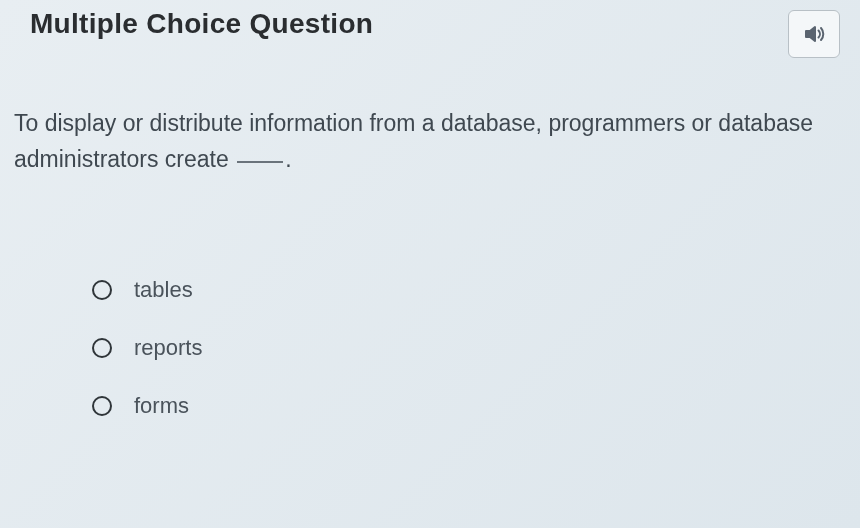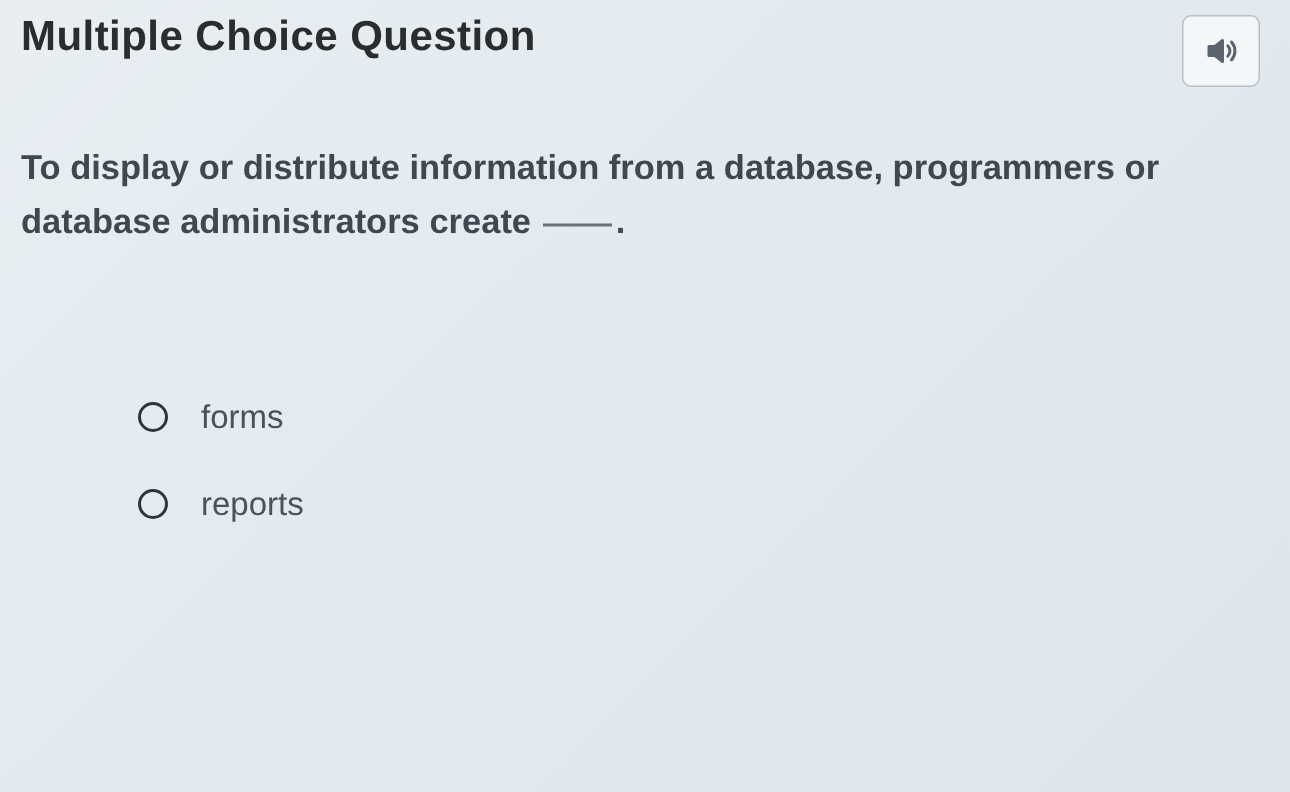--- a/index.html
+++ b/index.html
@@ -13,20 +13,21 @@
       background: linear-gradient(135deg, #e8eef2 0%, #dde6ec 100%);
       font-family: -apple-system, BlinkMacSystemFont, "Segoe UI", Arial, sans-serif;
       padding: 8px 14px;
       position: relative;
       overflow: hidden;
     }
     .header-row {
       display: flex;
       justify-content: space-between;
       align-items: flex-start;
+      margin-left: 16px;
     }
     .title {
       font-size: 28px;
       font-weight: 700;
       color: #2a2d30;
       letter-spacing: 0.3px;
     }
     .audio-btn {
       width: 52px;
       height: 48px;
@@ -43,22 +44,22 @@
     .audio-btn svg {
       width: 24px;
       height: 24px;
       stroke: #5a6470;
       fill: none;
     }
     .question-text {
       font-size: 23px;
       color: #3f4850;
       line-height: 1.55;
-      margin-top: 36px;
-      font-weight: 700;
+      margin-top: 48px;
+      font-weight: 400;
     }
     .blank {
       display: inline-block;
       border-bottom: 2px solid #6a737b;
       width: 46px;
       vertical-align: baseline;
       margin: 0 2px;
       position: relative;
       top: -4px;
     }
@@ -101,19 +102,23 @@
   </div>
 </div>
 
 <div class="question-text">
   <span>To display or distribute information from a database, programmers or database administrators create </span><span class="blank"></span><span>.</span>
 </div>
 
 <div class="options">
   <div class="option">
     <span class="radio"></span>
-    <span class="option-label">forms</span>
+    <span class="option-label">tables</span>
   </div>
   <div class="option">
     <span class="radio"></span>
     <span class="option-label">reports</span>
   </div>
+  <div class="option">
+    <span class="radio"></span>
+    <span class="option-label">forms</span>
+  </div>
 </div>
 
 </body></html>

